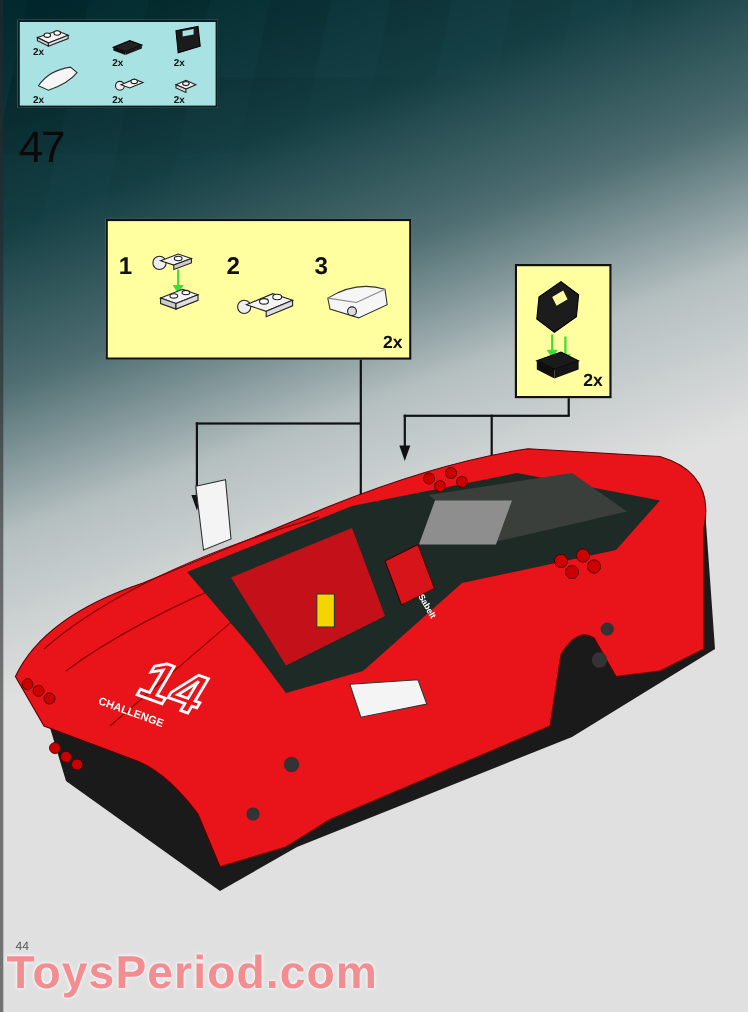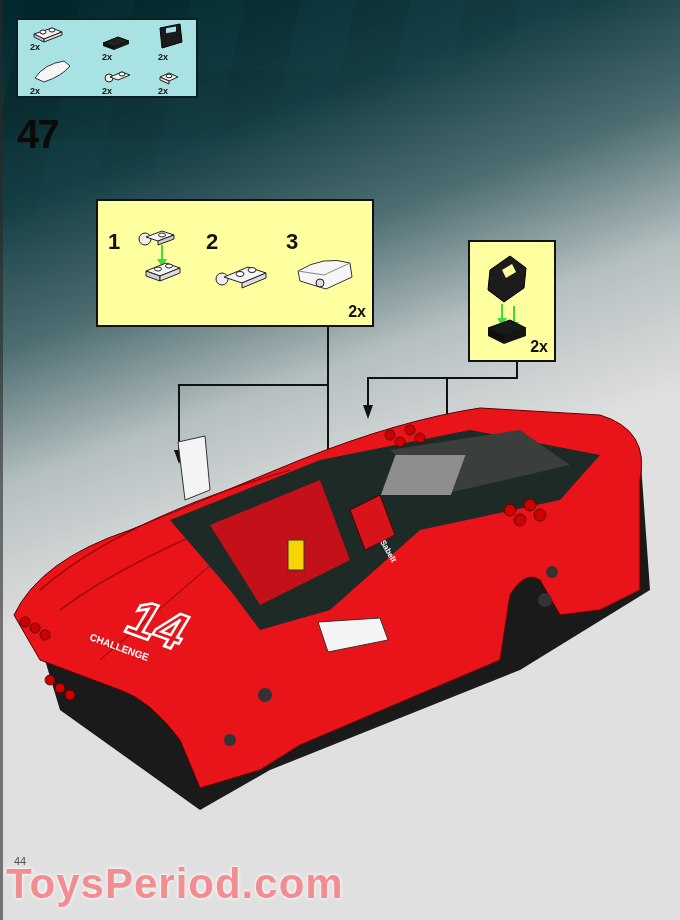--- a/index.html
+++ b/index.html
@@ -28,21 +28,21 @@
   .left-edge { position: absolute; left: 0; top: 0; width: 3px; height: 920px; background: #2a2a2a; opacity: .6; }
 
   .parts-box {
     position: absolute; left: 16px; top: 18px; width: 182px; height: 80px;
     background: #a8e2e2; border: 2px solid #0b1f22; box-sizing: border-box;
   }
   .part { position: absolute; }
   .qty { position: absolute; font-size: 9px; font-weight: bold; color: #111; }
 
   .step-number {
-    position: absolute; left: 17px; top: 112px; font-size: 40px; font-weight: bold;
+    position: absolute; left: 17px; top: 112px; font-size: 40px; font-weight: normal;
     color: #0a0a0a; letter-spacing: -2px;
   }
 
   .callout {
     position: absolute; background: #ffff9f; border: 2px solid #111; box-sizing: border-box;
   }
   .callout-1 { left: 96px; top: 199px; width: 278px; height: 128px; }
   .callout-2 { left: 468px; top: 240px; width: 88px; height: 122px; }
   .sub-step { position: absolute; font-size: 22px; font-weight: bold; color: #111; }
   .callout-qty { position: absolute; font-size: 16px; font-weight: bold; color: #111; }

